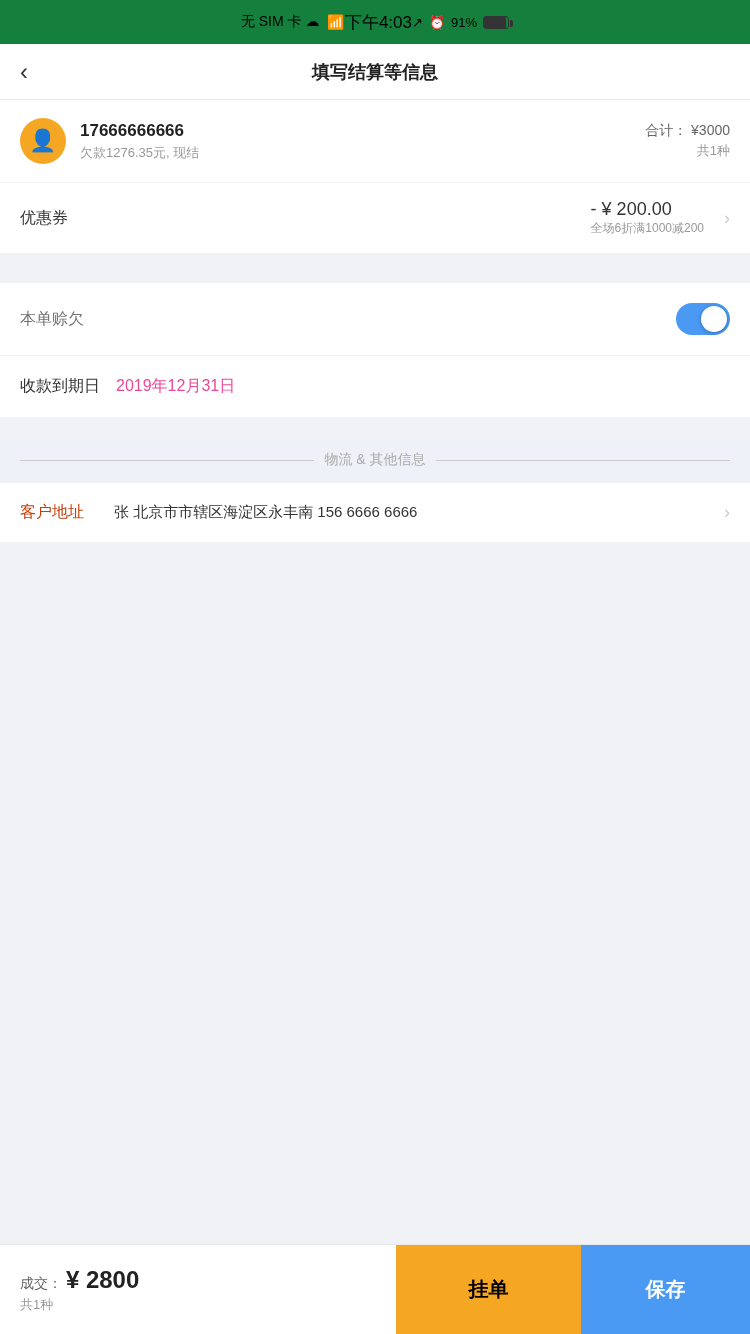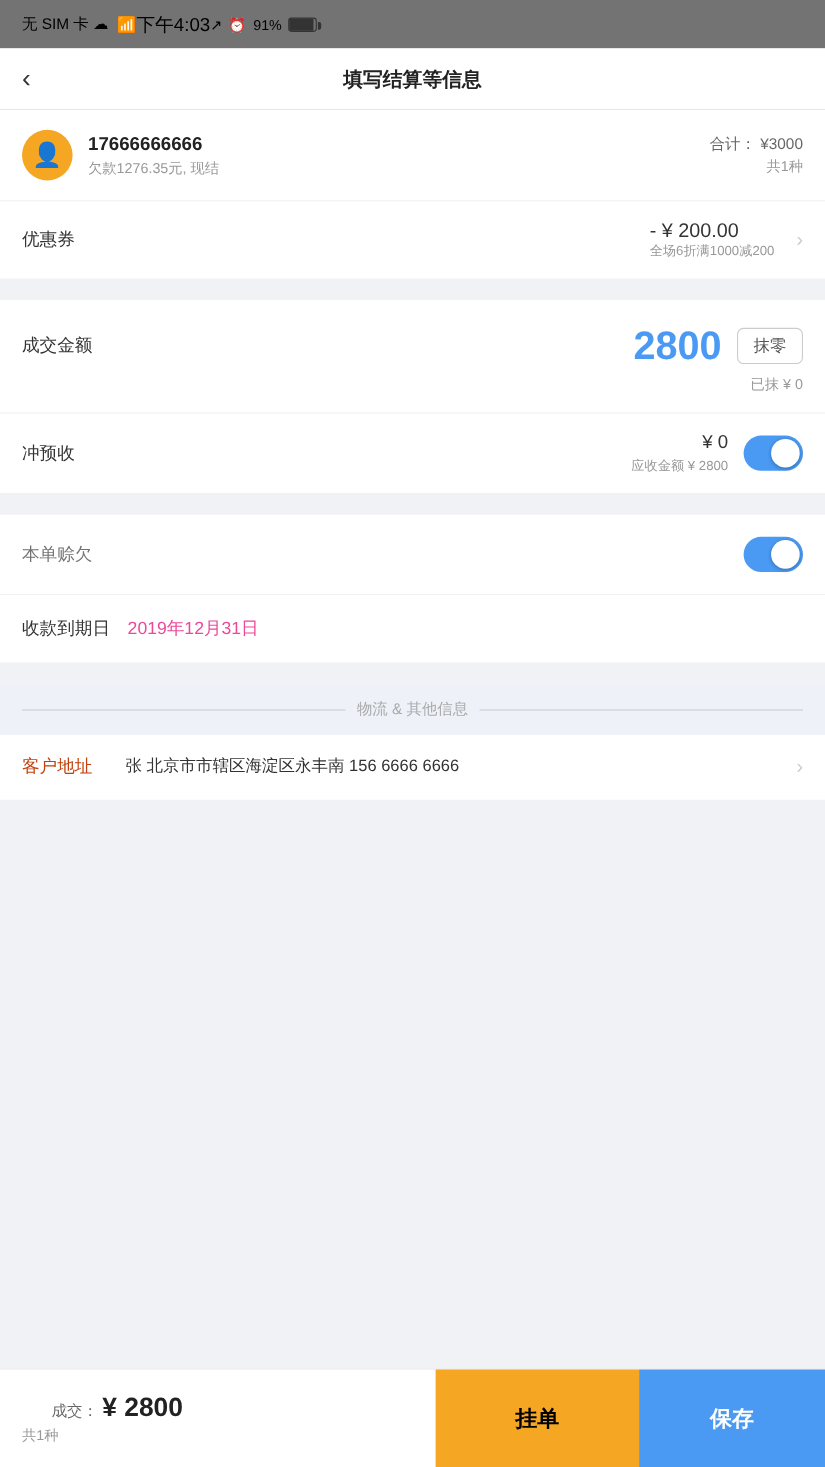--- a/index.html
+++ b/index.html
@@ -8,25 +8,25 @@
       font-family: -apple-system, "PingFang SC", "Helvetica Neue", sans-serif;
       background: #f0f2f5;
       width: 750px;
       min-height: 1334px;
       position: relative;
       overflow-x: hidden;
     }
 
     
     .status-bar {
-      background: #737373;
+      background: #15803d;
       height: 44px;
       display: flex;
       align-items: center;
-      justify-content: flex-start;
+      justify-content: center;
       padding: 0 20px;
       font-size: 15px;
       font-weight: 500;
     }
     .status-left { display: flex; align-items: center; gap: 8px; font-size: 14px; }
     .status-center { font-size: 17px; font-weight: 400; }
     .status-right { display: flex; align-items: center; gap: 6px; font-size: 13px; }
     .battery-bar {
       width: 26px; height: 13px; border: 1.5px solid #333;
       border-radius: 3px; position: relative; display: inline-block;
@@ -332,21 +332,20 @@
       background: #fff;
       border-top: 1px solid #e8e8e8;
     }
     .bottom-summary {
       flex: 1;
       padding: 0 20px;
     }
     .bottom-deal {
       font-size: 14px;
       color: #666;
-      margin-left: 27px;
     }
     .bottom-count {
       font-size: 13px;
       color: #999;
       margin-top: 2px;
     }
     .btn-pending {
       width: 185px;
       height: 90px;
       background: #f5a623;
@@ -429,41 +428,20 @@
           <div class="coupon-amount">- ¥ 200.00</div>
           <div class="coupon-desc">全场6折满1000减200</div>
         </div>
         <span class="chevron-icon">›</span>
       </div>
     </div>
   </div>
 
   <div class="section-divider"></div>
 
-  <div class="card">
-    <div class="deal-row">
-      <span class="deal-label">成交金额</span>
-      <div class="deal-right">
-        <span class="deal-amount">2800</span>
-        <button class="round-btn">抹零</button>
-      </div>
-    </div>
-    <div class="deal-sub">已抹  ¥ 0</div>
-
-    <div class="prepay-row">
-      <span class="prepay-label">冲预收</span>
-      <div class="prepay-right">
-        <div class="prepay-info">
-          <div class="prepay-amount">¥ 0</div>
-          <div class="prepay-sub">应收金额 ¥ 2800</div>
-        </div>
-        <div class="toggle"></div>
-      </div>
-    </div>
-  </div>
 
   <div class="section-divider"></div>
 
   <div class="card">
     <div class="debt-row">
       <span class="debt-label">本单赊欠</span>
       <div class="toggle"></div>
     </div>
 
     <div class="due-row">

